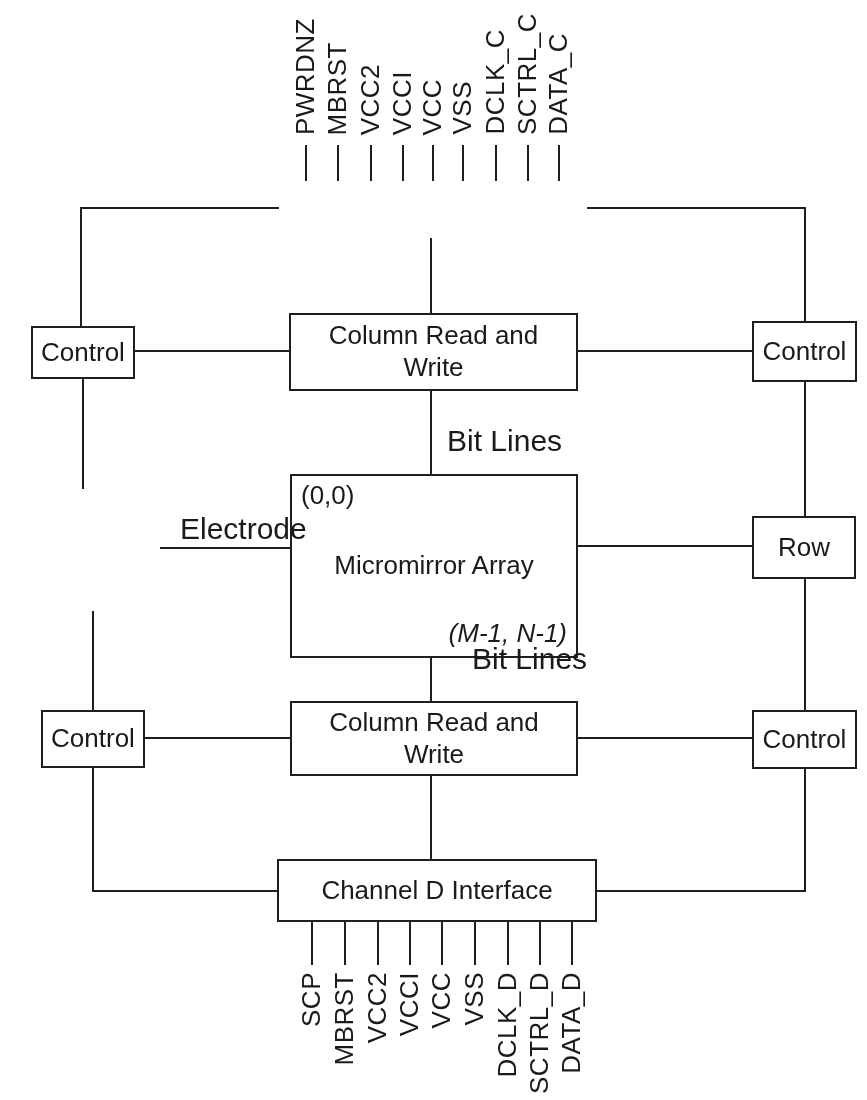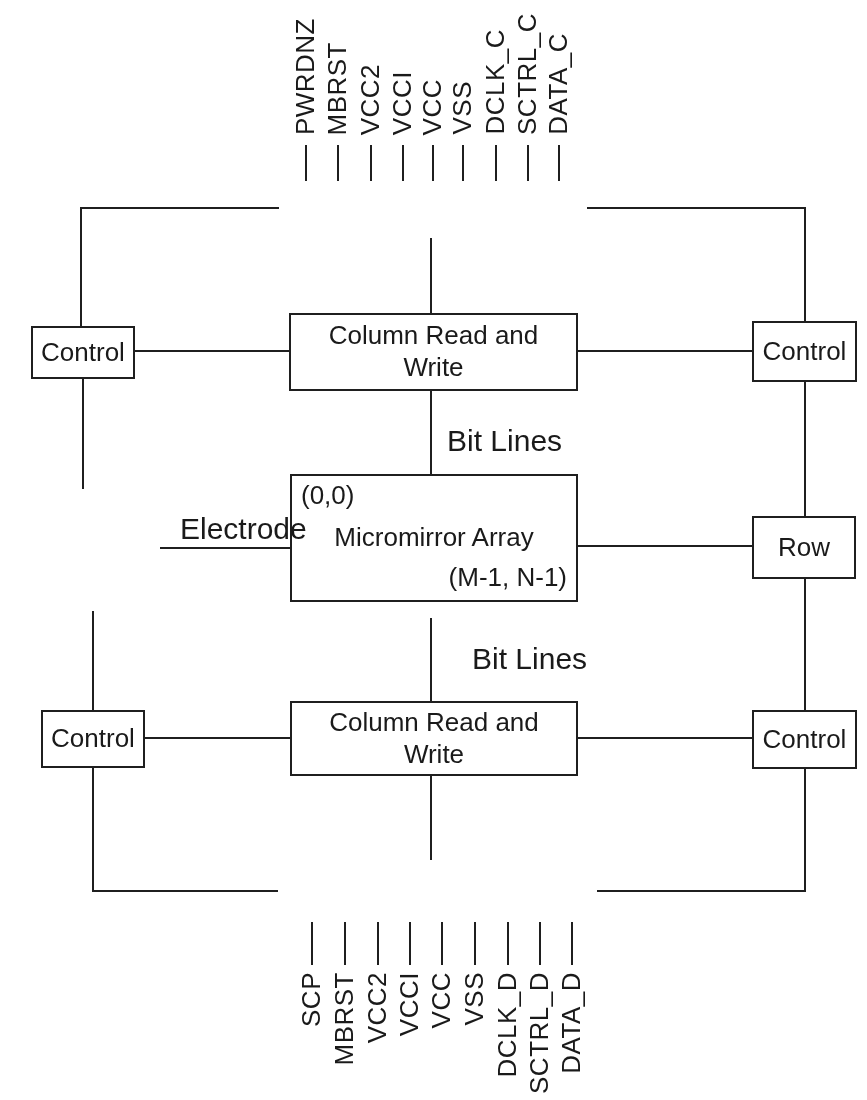--- a/index.html
+++ b/index.html
@@ -12,51 +12,52 @@
     display:flex;align-items:center;justify-content:center;text-align:center;
     font-size:26px;line-height:1.22;white-space:pre-line;z-index:2;
   }
   .line{position:absolute;background:#1f1f1f;z-index:1;}
   .flabel{position:absolute;font-size:30px;white-space:nowrap;z-index:3;}
   .pin-label{
     position:absolute;font-size:26px;white-space:nowrap;z-index:3;
     writing-mode:vertical-rl;transform:rotate(180deg);letter-spacing:0.5px;
   }
   .mirror-origin{position:absolute;top:4px;left:9px;font-size:26px;}
-  .mirror-extent{position:absolute;bottom:6px;right:9px;font-size:26px;}
+  .mirror-extent{position:absolute;bottom:6px;right:9px;font-size:26px;font-style:italic;}
 </style>
 </head>
 <body>
 
 <div id="canvas">
 
 
   <div class="box" style="left:289px;top:313px;width:289px;height:78px;">Column Read and
 Write</div>
 
   <div class="box" style="left:31px;top:326px;width:104px;height:53px;">Control</div>
 
   <div class="box" style="left:752px;top:321px;width:105px;height:61px;">Control</div>
 
 
-  <div class="box" style="left:290px;top:474px;width:288px;height:128px;">
+  <div class="box" style="left:290px;top:474px;width:288px;height:184px;">
     <span class="mirror-origin">(0,0)</span>
     <span>Micromirror Array</span>
     <span class="mirror-extent">(M-1, N-1)</span>
   </div>
 
   <div class="box" style="left:752px;top:516px;width:104px;height:63px;">Row</div>
 
   <div class="box" style="left:41px;top:710px;width:104px;height:58px;">Control</div>
 
   <div class="box" style="left:752px;top:710px;width:105px;height:59px;">Control</div>
 
   <div class="box" style="left:290px;top:701px;width:288px;height:75px;">Column Read and
 Write</div>
 
+  <div class="box" style="left:277px;top:859px;width:320px;height:63px;">Channel D Interface</div>
 
   <div class="flabel" style="left:447px;top:424px;">Bit Lines</div>
 
   <div class="flabel" style="left:472px;top:642px;">Bit Lines</div>
 
   <div class="flabel" style="left:180px;top:512px;">Electrode</div>
 
 
 <div class="line" style="left: 430px; top: 238px; width: 2px; height: 76px; background: rgb(31, 31, 31);"></div>
     <div class="line" style="left: 430px; top: 391px; width: 2px; height: 84px; background: rgb(31, 31, 31);"></div>

